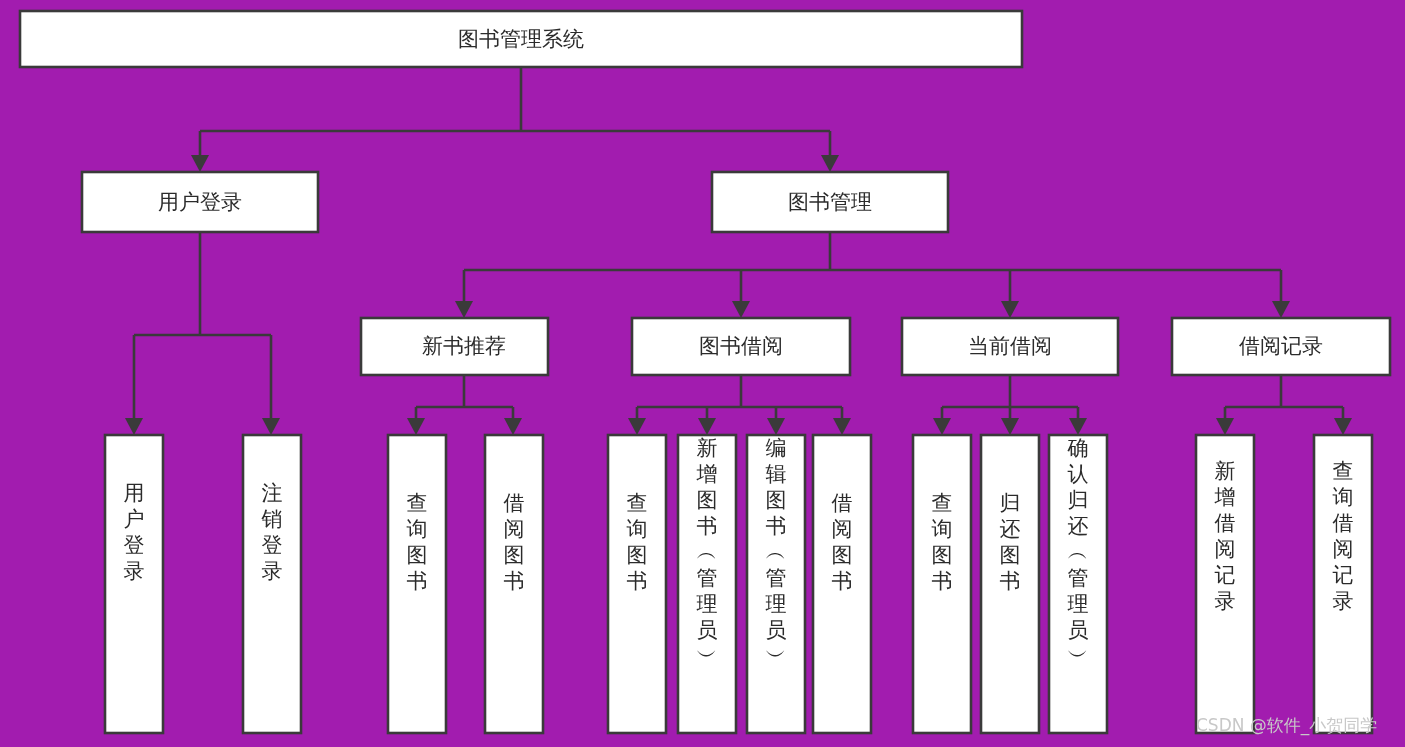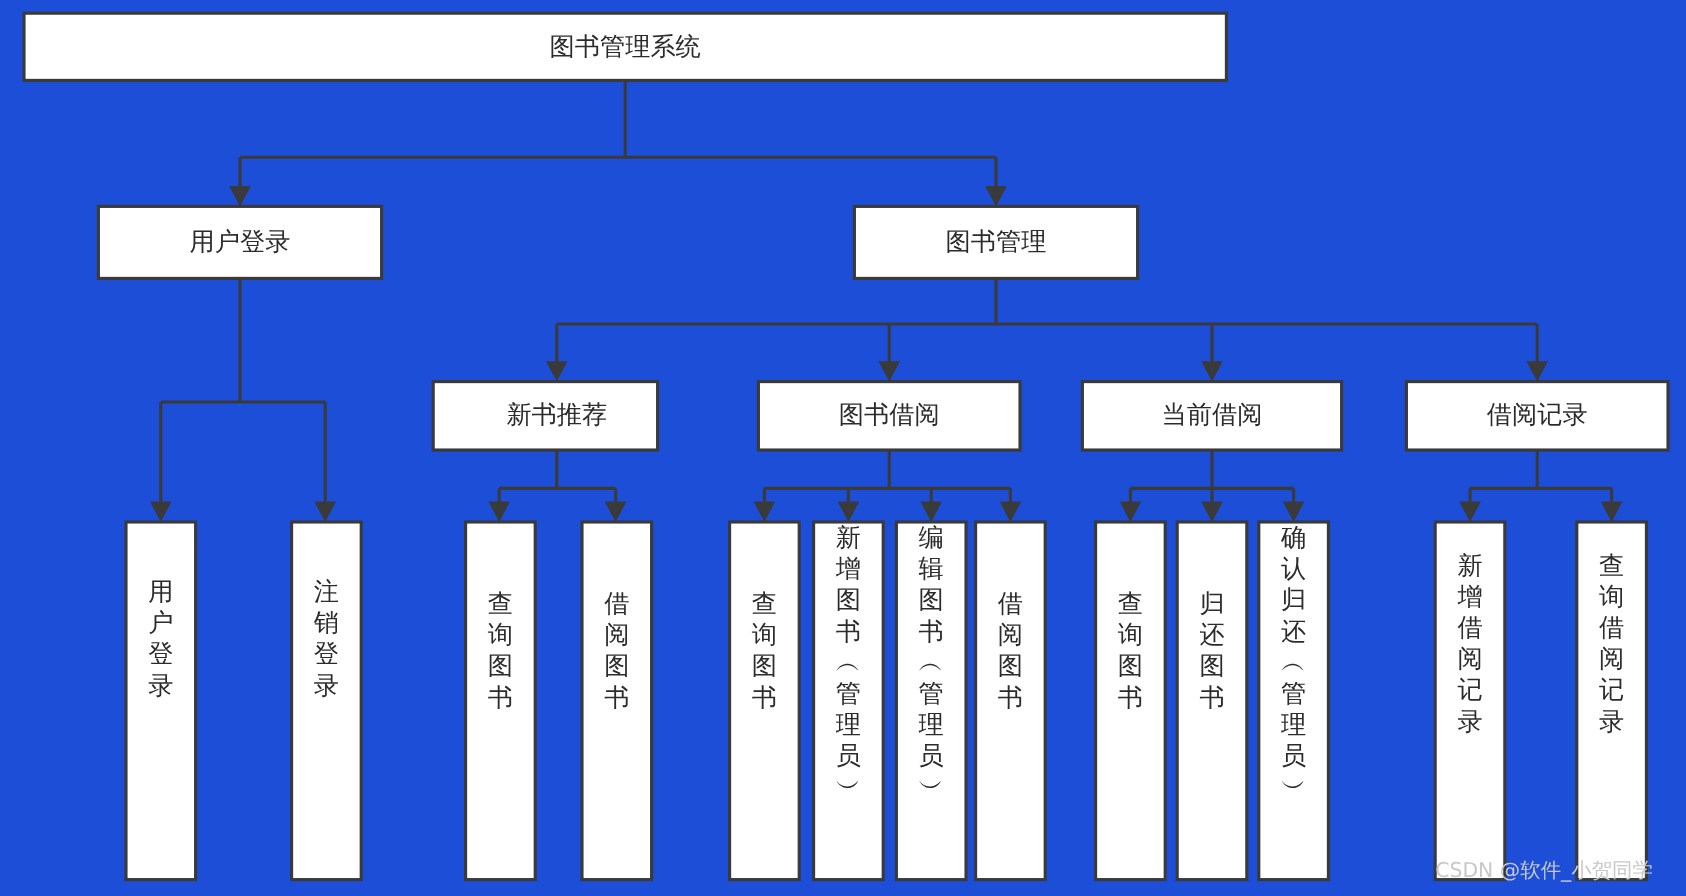--- a/index.html
+++ b/index.html
@@ -8,21 +8,21 @@
     padding: 0;
     background: #ffffff;
   }
   body {
     font-family: "DejaVu Sans", "Liberation Sans", sans-serif;
   }
   #diagram-root {
     position: relative;
     width: 1405px;
     height: 747px;
-    background: #1d4ed8;
+    background: #a21caf;
     overflow: hidden;
   }
   svg.diagram-canvas {
     position: absolute;
     left: 0;
     top: 0;
     width: 1405px;
     height: 747px;
   }
   .node-box {

